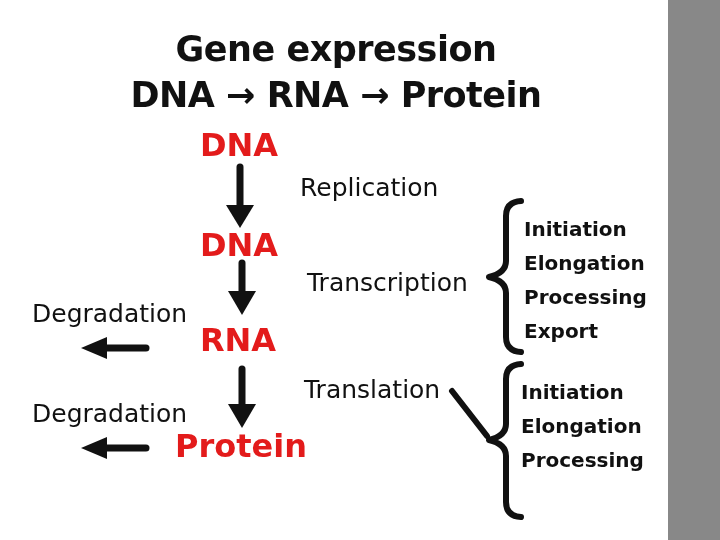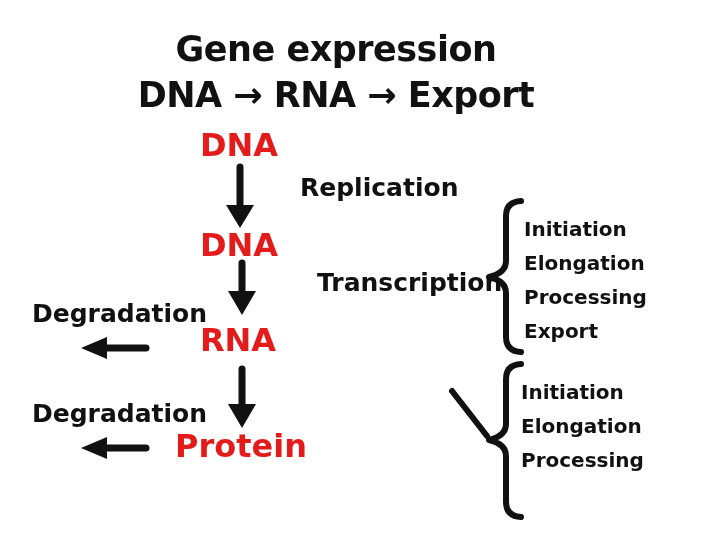--- a/index.html
+++ b/index.html
@@ -3,21 +3,21 @@
 <meta charset="utf-8">
 <style>
   :root{
     --red:#e31b1b;
     --ink:#111111;
     --bg:#ffffff;
   }
   html,body{margin:0;padding:0;background:#888;}
   .stage{
     position:relative;
-    width:720px;height:540px;
+    width:668px;height:540px;
     background:var(--bg);
     overflow:hidden;
     font-family:"DejaVu Sans","Liberation Sans",sans-serif;
     color:var(--ink);
   }
   .abs{position:absolute;white-space:nowrap;}
   .title{
     left:0;top:26px;width:672px;
     text-align:center;
     font-size:35px;line-height:46px;
@@ -25,38 +25,38 @@
     letter-spacing:-0.5px;
   }
   .stage-label{
     color:var(--red);
     font-weight:700;
     font-size:32px;line-height:34px;
     transform:translateX(-50%);
   }
   .process-label,.deg-label{
     font-size:25px;line-height:30px;
-    font-weight:700;
+    font-weight:400;
   }
   .steps{
     font-size:20px;line-height:34px;
     font-weight:600;
   }
   svg.overlay{position:absolute;left:0;top:0;}
   .stroke{stroke:var(--ink);fill:none;stroke-linecap:round;stroke-linejoin:round;}
   .fill{fill:var(--ink);stroke:none;}
 </style>
 </head>
 <body>
 
 <div class="stage">
 
   <div class="abs title">
     <div>Gene expression</div>
-    <div>DNA → RNA → Export</div>
+    <div>DNA → RNA → Protein</div>
   </div>
 
   <svg class="overlay" width="720" height="540" viewBox="0 0 720 540">
 
     <g>
       <line class="stroke" x1="240" y1="167" x2="240" y2="208" stroke-width="7"></line>
       <polygon class="fill" points="226,205 254,205 240,228"></polygon>
     </g>
 
     <g>
@@ -85,21 +85,22 @@
 
     <line class="stroke" stroke-width="6" x1="452" y1="391" x2="487" y2="436"></line>
   </svg>
 
   <div class="abs stage-label" style="left:239px;top:128px">DNA</div>
   <div class="abs stage-label" style="left:239px;top:228px">DNA</div>
   <div class="abs stage-label" style="left:238px;top:323px">RNA</div>
   <div class="abs stage-label" style="left:241px;top:429px">Protein</div>
 
   <div class="abs process-label" style="left:300px;top:173px">Replication</div>
-  <div class="abs process-label" style="left:317px;top:268px">Transcription</div>
+  <div class="abs process-label" style="left:307px;top:268px">Transcription</div>
+  <div class="abs process-label" style="left:304px;top:375px">Translation</div>
 
   <div class="abs deg-label" style="left:32px;top:299px">Degradation</div>
   <div class="abs deg-label" style="left:32px;top:399px">Degradation</div>
 
   <div class="abs steps" style="left:524px;top:212px">
     <div>Initiation</div>
     <div>Elongation</div>
     <div>Processing</div>
     <div>Export</div>
   </div>

